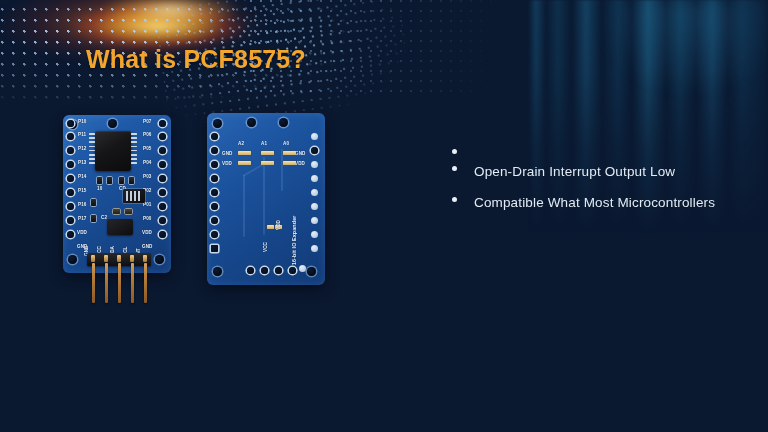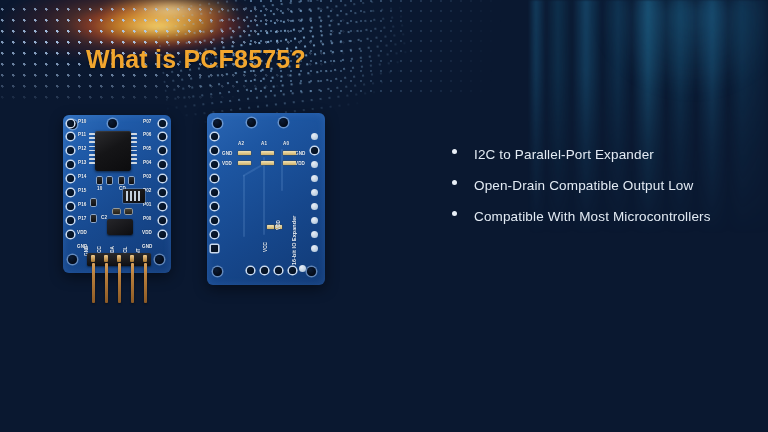--- a/index.html
+++ b/index.html
@@ -384,26 +384,25 @@
       <div class="silk silk-v" style="left:61px;top:134px;">VCC</div>
       <div class="silk silk-v" style="left:74px;top:112px;">VDD</div>
 
       <div class="silk silk-v" style="left:90px;top:146px;font-size:5.4px;">16-bit IO Expander</div>
     </div>
   </div>
 
   <div class="bullets">
     <div class="bullet-row">
       <div class="bullet-dot"></div>
-      <div class="bullet-text">I2C to Parallel-Port Expander</div>
     </div>
     <div class="bullet-row">
       <div class="bullet-dot"></div>
-      <div class="bullet-text">Open-Drain Compatible Output Low</div>
+      <div class="bullet-text">Open-Drain Interrupt Output Low</div>
     </div>
     <div class="bullet-row">
       <div class="bullet-dot"></div>
-      <div class="bullet-text">Compatible With Most Microcontrollers</div>
+      <div class="bullet-text">Compatible What Most Microcontrollers</div>
     </div>
   </div>
 
 
 </div>
 
 </body></html>

